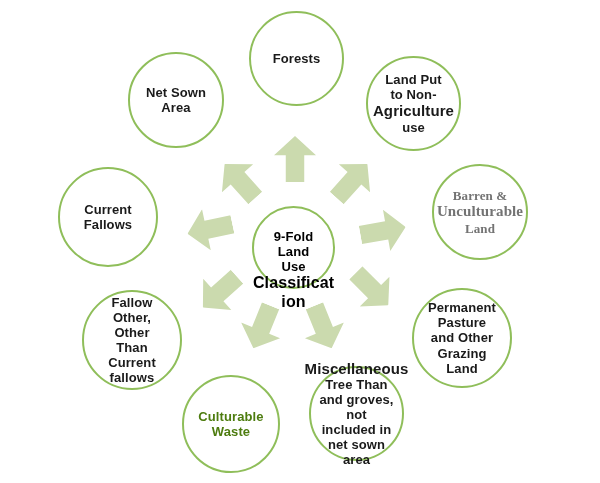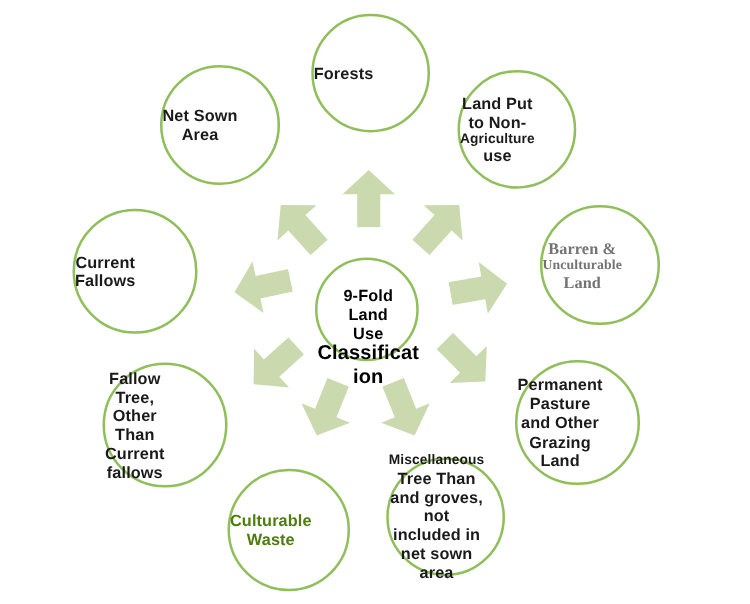--- a/index.html
+++ b/index.html
@@ -25,33 +25,33 @@
     z-index: 1;
   }
   .circle {
     position: absolute;
     border-radius: 50%;
     border: 2.5px solid #8fbe5a;
     background: transparent;
     box-sizing: border-box;
     display: flex;
     align-items: center;
-    justify-content: flex-start;
+    justify-content: center;
     text-align: center;
     z-index: 2;
   }
   .label {
     font-weight: bold;
     font-size: 13px;
     line-height: 1.16;
     letter-spacing: 0.1px;
     white-space: nowrap;
   }
   .label .small {
-    font-size: 11px;
+    font-size: 15px;
   }
   .circle.center-node .label .small {
     font-size: 16px;
   }
 </style>
 </head>
 <body>
 
 <div class="stage" style="background: rgb(255, 255, 255);">
     <div class="arrow" style="left: 274px; top: 136px; transform: rotate(0deg); background: rgb(203, 218, 174);"></div>
@@ -114,21 +114,21 @@
     </div>
     <div class="circle" style="left: 182px; top: 375px; width: 98px; height: 98px; border-color: rgb(143, 190, 90);">
       <div class="label" style="color: #4d7c0f;">
         <div>Culturable</div>
         <div>Waste</div>
       </div>
     </div>
     <div class="circle" style="left: 82px; top: 290px; width: 100px; height: 100px; border-color: rgb(143, 190, 90);">
       <div class="label" style="color: rgb(26, 26, 26);">
         <div>Fallow</div>
-        <div>Tree,</div>
+        <div>Other,</div>
         <div>Other</div>
         <div>Than</div>
         <div>Current</div>
         <div>fallows</div>
       </div>
     </div>
     <div class="circle" style="left: 58px; top: 167px; width: 100px; height: 100px; border-color: rgb(143, 190, 90);">
       <div class="label" style="color: rgb(26, 26, 26);">
         <div>Current</div>
         <div>Fallows</div>

